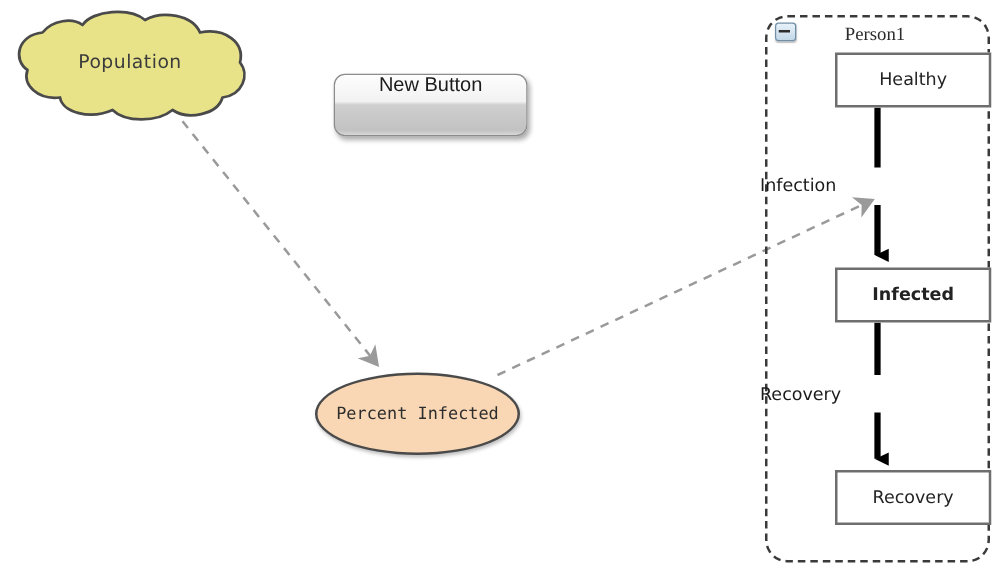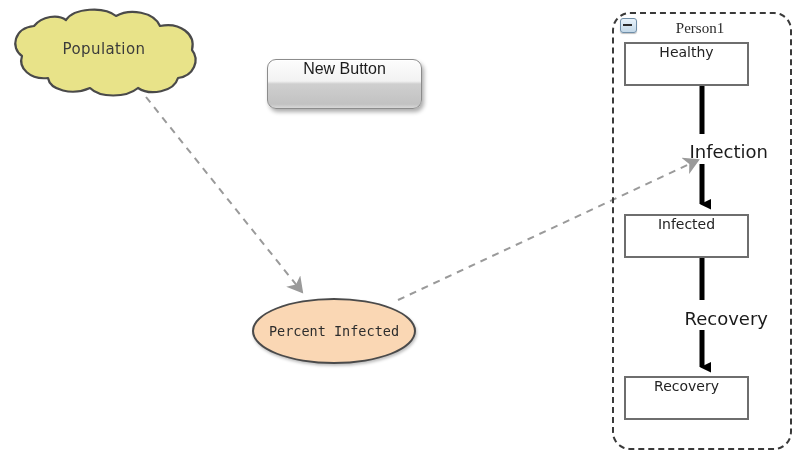--- a/index.html
+++ b/index.html
@@ -133,47 +133,47 @@
     left: 2px;
     top: 5px;
     width: 9px;
     height: 2px;
     background: #2b2b2b;
   }
 
   
   .state-box {
     position: absolute;
-    left: 624px;
+    left: 668px;
     width: 125px;
     height: 44px;
     background: #ffffff;
     border: 2px solid #6e6e6e;
     display: flex;
-    align-items: flex-start;
+    align-items: center;
     justify-content: center;
     box-sizing: border-box;
   }
   .state-box span {
     font-family: "DejaVu Sans", sans-serif;
     font-size: 14px;
     color: #232323;
   }
   #state-healthy  { top: 42px; }
-  #state-infected { top: 214px; }
+  #state-infected { top: 214px; font-weight: bold; }
   #state-recovery { top: 376px; }
 
   
   .transition-label {
     position: absolute;
     width: 176px;
-    left: 592px;
-    text-align: right;
-    font-family: "DejaVu Sans", sans-serif;
-    font-size: 18px;
+    left: 608px;
+    text-align: left;
+    font-family: "DejaVu Sans", sans-serif;
+    font-size: 14px;
     color: #1a1a1a;
   }
   #transition-infection { top: 141px; }
   #transition-recovery  { top: 308px; }
 </style>
 </head>
 <body>
 
 <div id="canvas">
 

